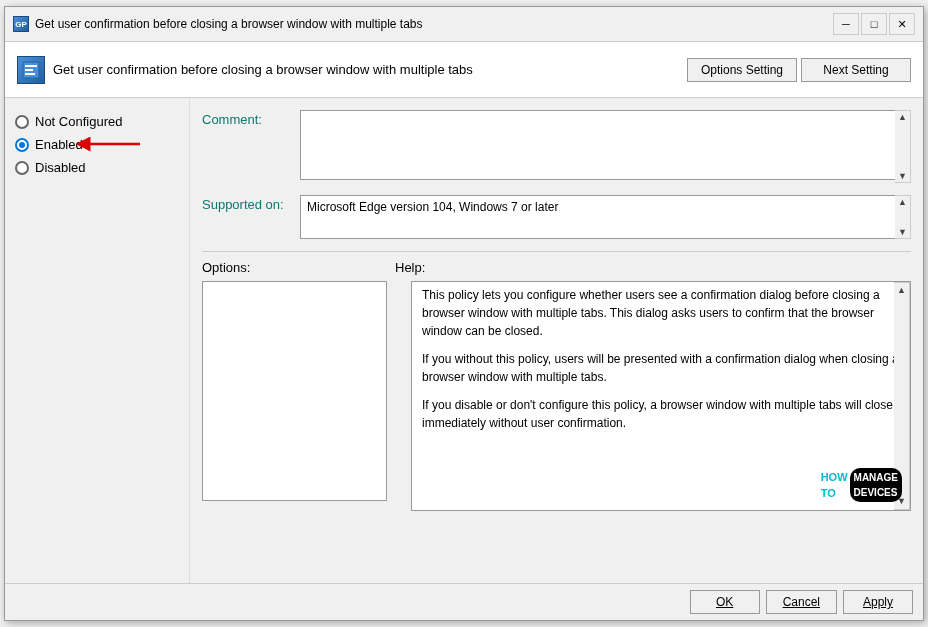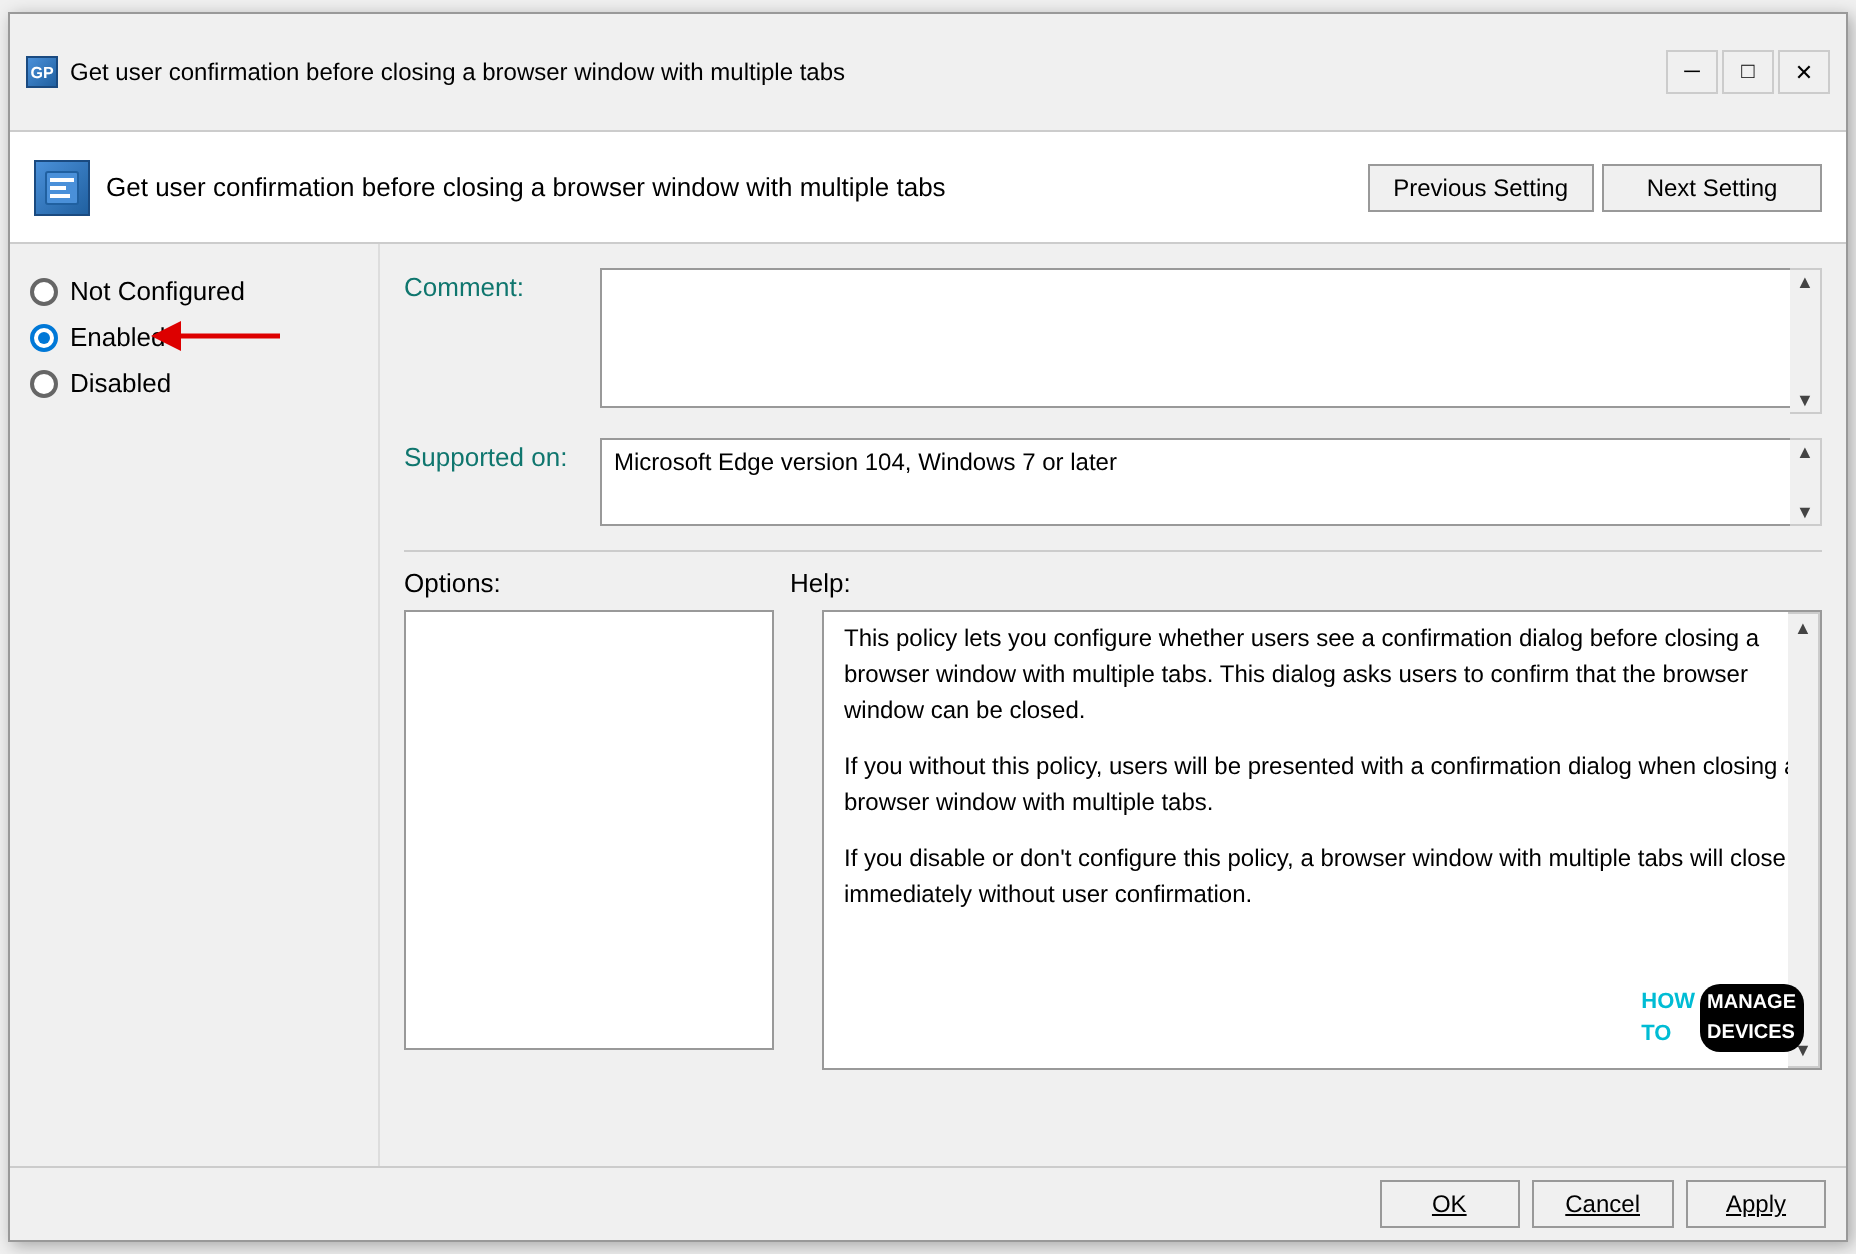--- a/index.html
+++ b/index.html
@@ -18,21 +18,21 @@
       width: 920px;
       height: 615px;
       background: #f0f0f0;
       border: 1px solid #999;
       box-shadow: 2px 2px 8px rgba(0,0,0,0.3);
       display: flex;
       flex-direction: column;
     }
     .title-bar {
       background: #f0f0f0;
-      padding: 18px 8px;
+      padding: 6px 8px;
       display: flex;
       align-items: center;
       justify-content: space-between;
       border-bottom: 1px solid #ccc;
       min-height: 32px;
     }
     .title-bar-left {
       display: flex;
       align-items: center;
       gap: 6px;
@@ -290,21 +290,21 @@
         <svg width="18" height="18" viewBox="0 0 18 18" fill="none">
           <rect x="1" y="1" width="16" height="16" rx="1" fill="#4a90d9" stroke="#2060a0"></rect>
           <rect x="3" y="4" width="12" height="2" fill="white"></rect>
           <rect x="3" y="8" width="8" height="2" fill="white"></rect>
           <rect x="3" y="12" width="10" height="2" fill="white"></rect>
         </svg>
       </div>
       <span class="header-title">Get user confirmation before closing a browser window with multiple tabs</span>
     </div>
     <div class="header-buttons">
-      <button class="nav-btn">Previous Setting</button>
+      <button class="nav-btn">Options Setting</button>
       <button class="nav-btn">Next Setting</button>
     </div>
   </div>
 
   <div style="display:flex; flex:1; overflow:hidden;">
 
     <div class="left-panel">
       <div class="radio-section" style="position:relative;">
         <div class="radio-group">
           <label class="radio-item">

